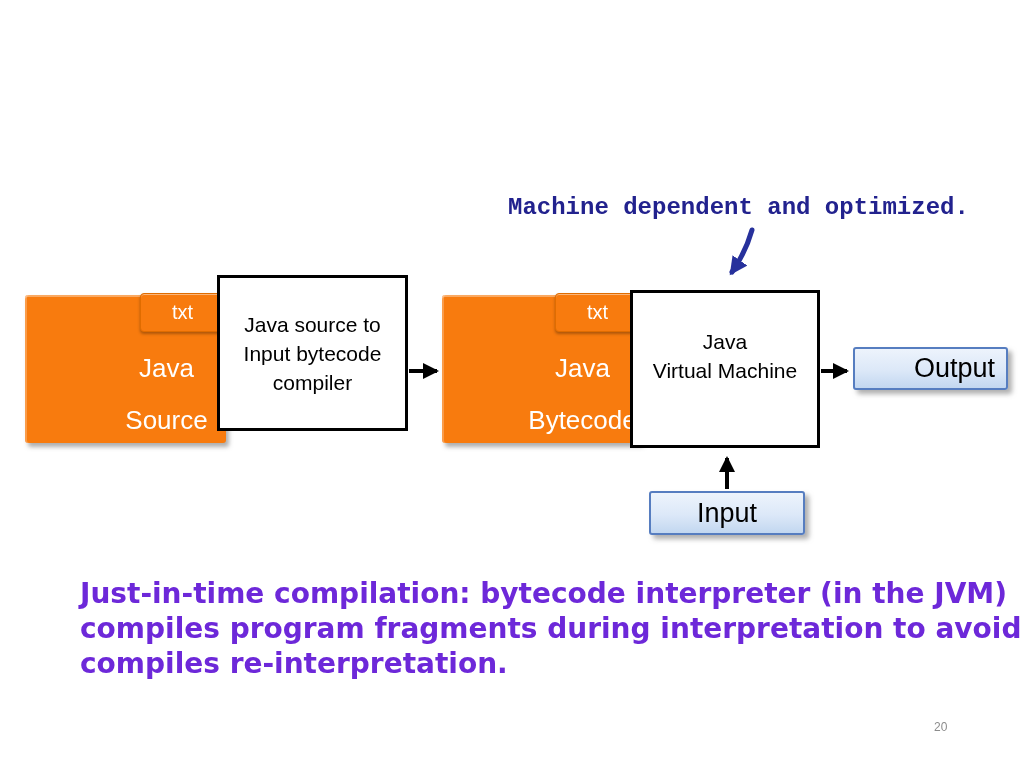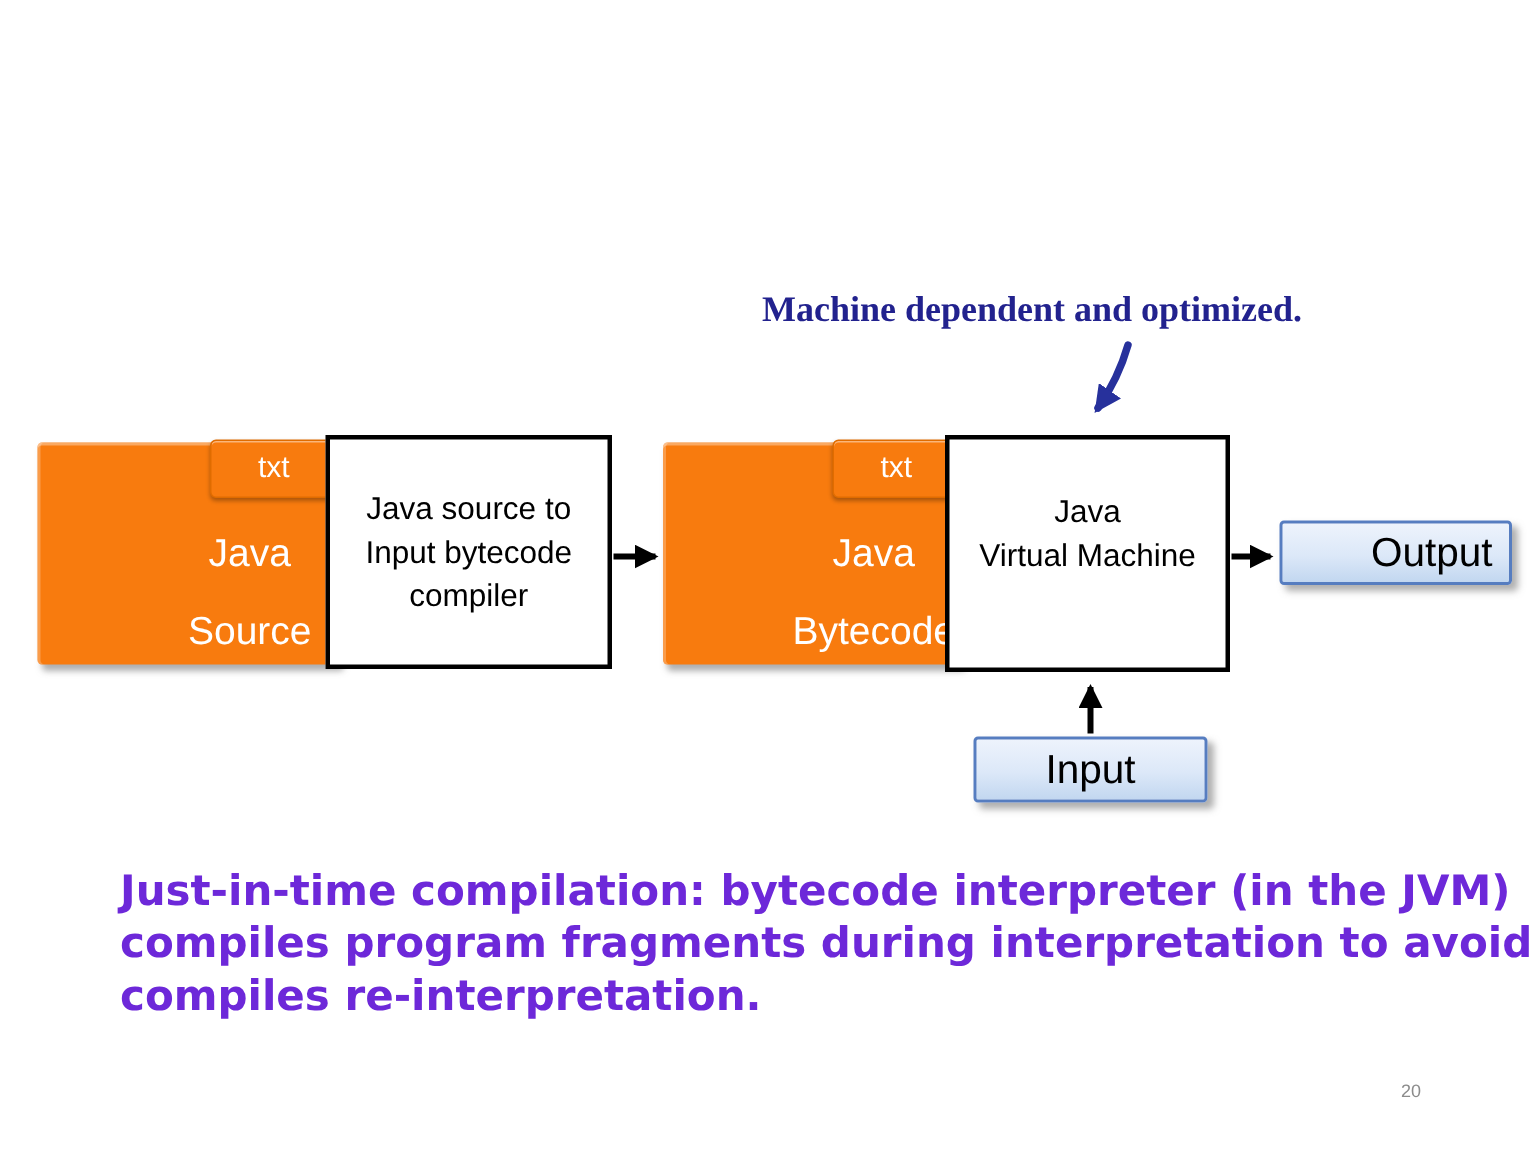--- a/index.html
+++ b/index.html
@@ -7,21 +7,21 @@
     position:relative; width:1024px; height:768px; background:#ffffff;
     overflow:hidden; font-family:"Liberation Sans", sans-serif;
   }
   .slide-title {
     position:absolute; top:78px; left:0; width:1024px; text-align:center;
     font-family:"DejaVu Sans", sans-serif; font-weight:bold; font-size:38px;
     color:#22228E; letter-spacing:-0.5px;
   }
   .annotation {
     position:absolute; left:508px; top:194px; width:490px;
-    font-family:Liberation Serif, serif; font-weight:bold; font-size:24px;
+    font-family:Liberation Mono, monospace; font-weight:bold; font-size:24px;
     color:#22228E;
   }
   .arrows-layer { position:absolute; left:0; top:0; width:1024px; height:768px; pointer-events:none; }
   .marker-black path { fill:#000000; }
   .marker-blue  path { fill:#27319C; }
 
   
   .file-box {
     position:absolute; background:#F87B0E; border-radius:3px; color:#ffffff;
     box-shadow: 3px 4px 4px rgba(110,110,110,0.55),
@@ -94,21 +94,21 @@
   </svg>
 
   <div class="file-box" style="left:25px; top:295px; width:160px; height:148px;">
     <div class="file-tab">
       <span>txt</span>
     </div>
     <div class="file-line l1">Java</div>
     <div class="file-line l2">Source</div>
   </div>
 
-  <div class="proc-box centered" style="left:217px; top:290px; width:191px; height:156px;">
+  <div class="proc-box centered" style="left:217px; top:275px; width:191px; height:156px;">
     <div>Java source to</div>
     <div>Input bytecode</div>
     <div>compiler</div>
   </div>
 
   <div class="file-box" style="left:442px; top:295px; width:158px; height:148px;">
     <div class="file-tab">
       <span>txt</span>
     </div>
     <div class="file-line l1">Java</div>

